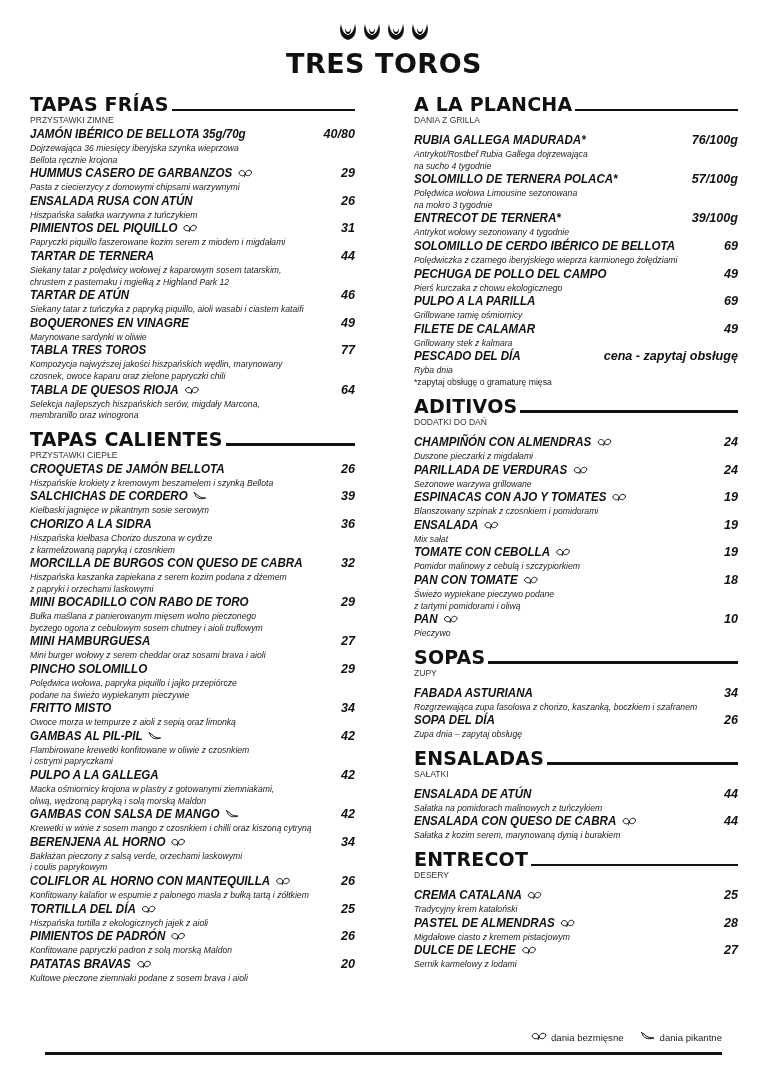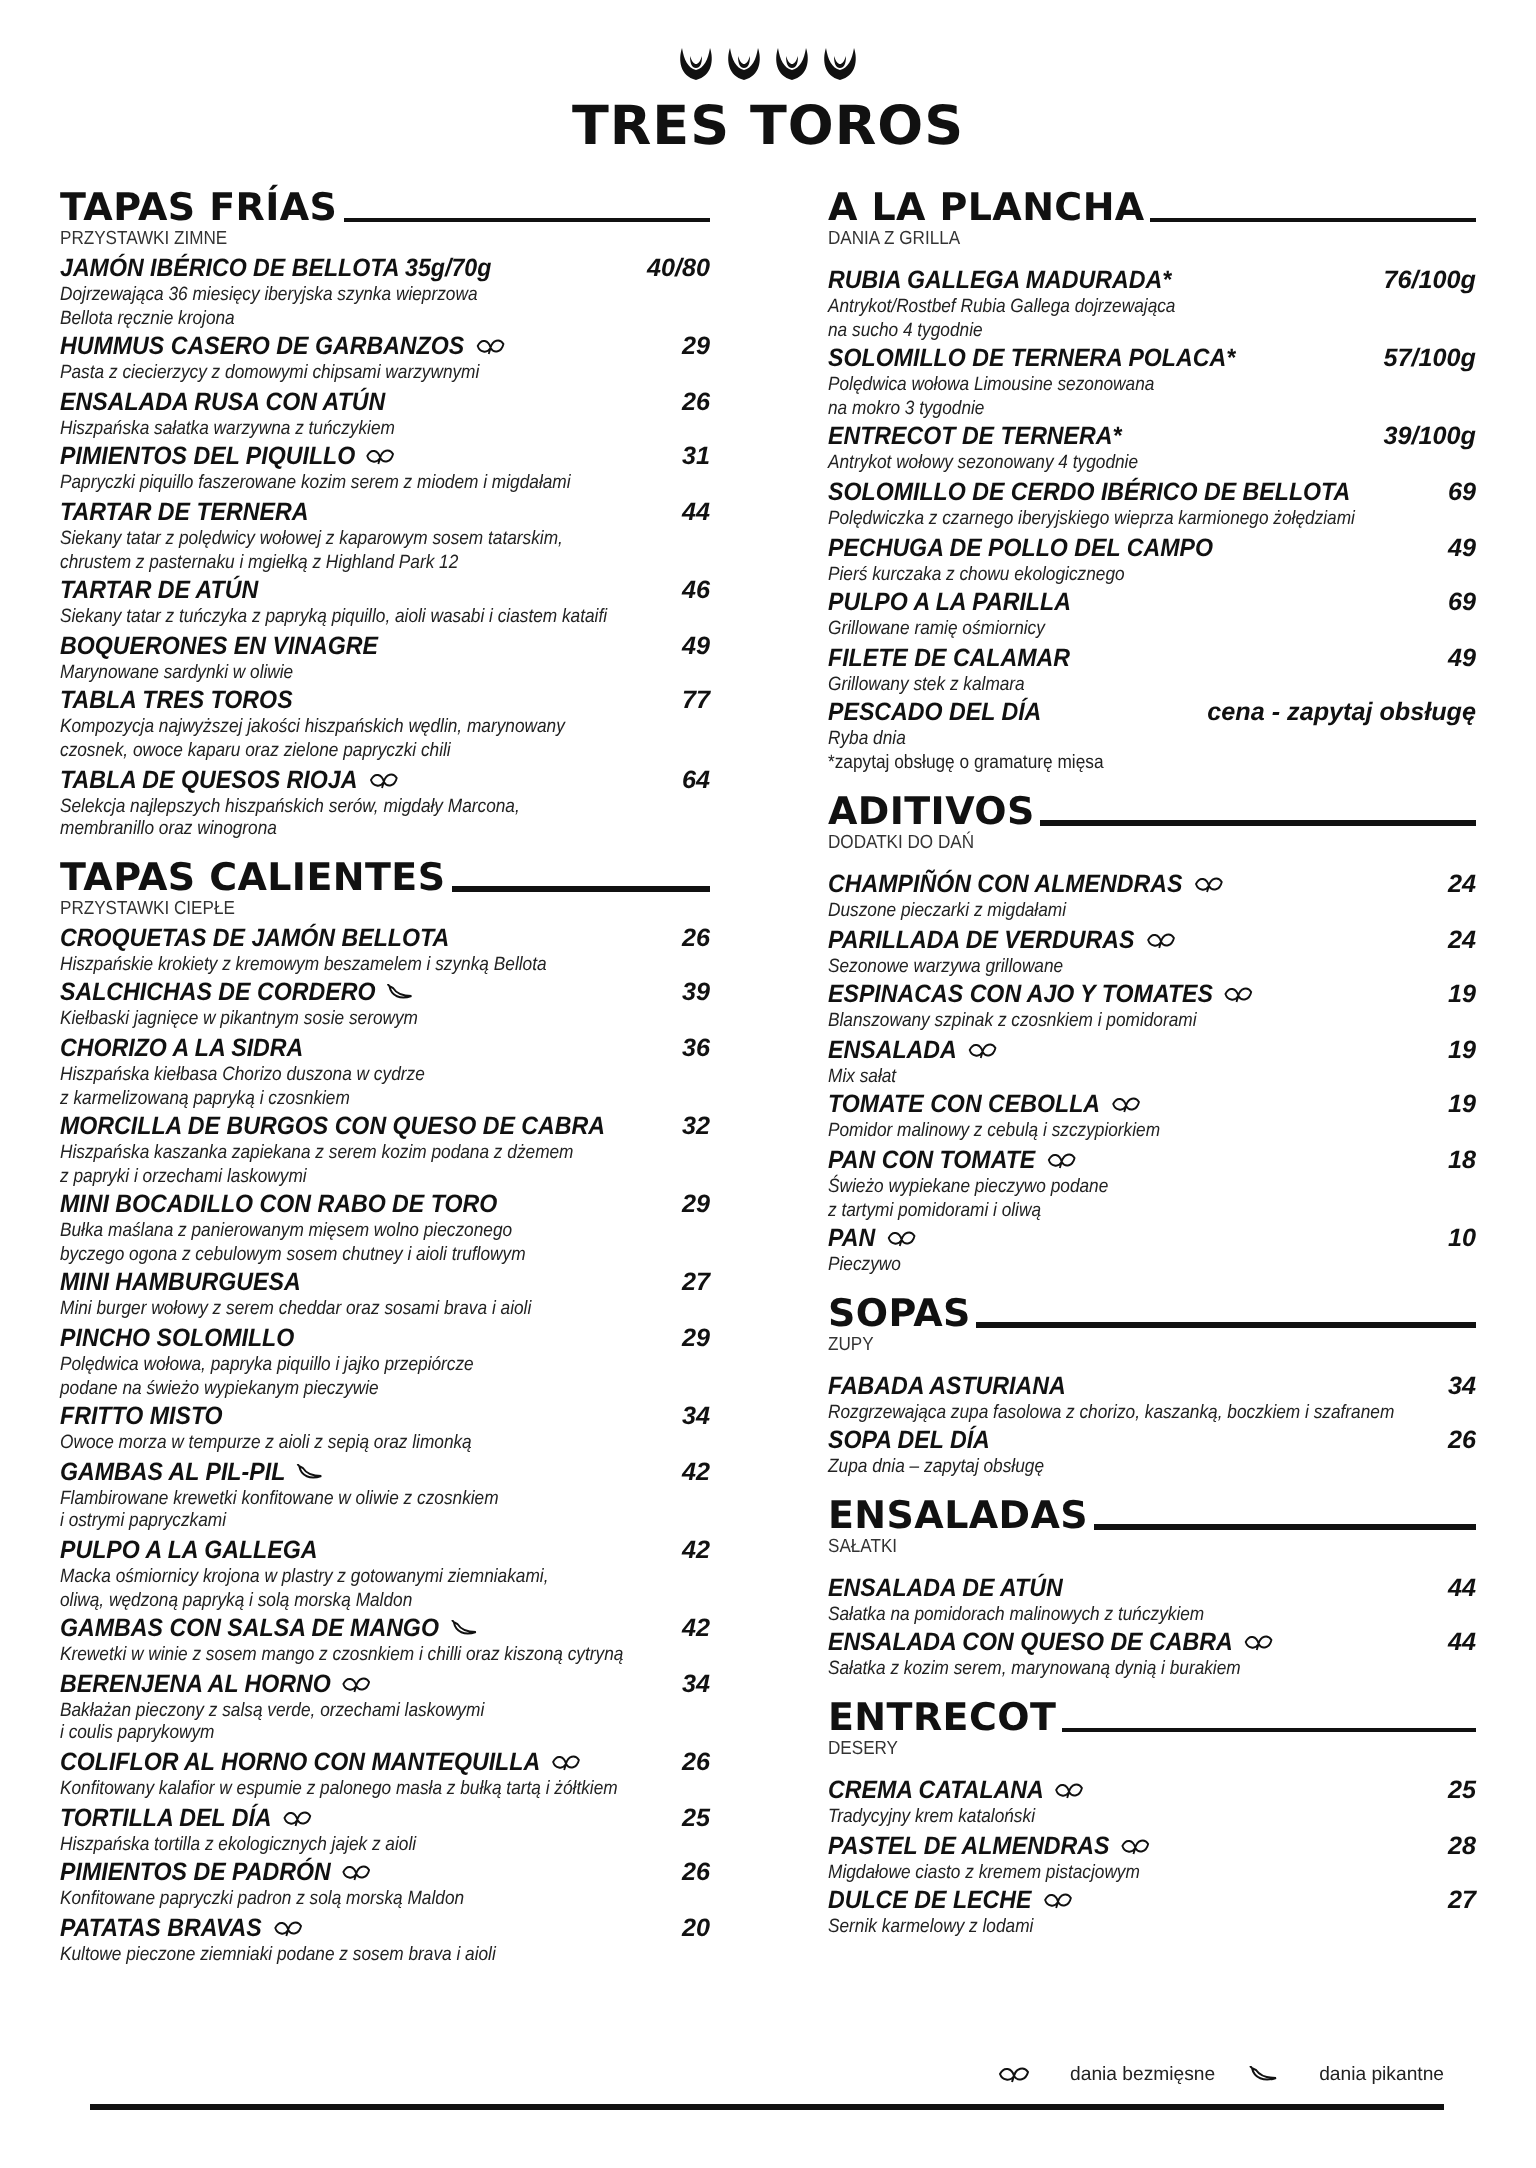--- a/index.html
+++ b/index.html
@@ -26,21 +26,21 @@
   .item-row { display: flex; justify-content: space-between; align-items: baseline; }
   .item-name { font-family: "Liberation Sans Narrow", "Liberation Sans", sans-serif; font-weight: bold; font-size: 12.6px; line-height: 15px; white-space: nowrap; display: flex; align-items: center; transform: scaleX(0.92); transform-origin: left; }
   .item-price { font-family: "Liberation Sans Narrow", "Liberation Sans", sans-serif; font-weight: bold; font-size: 12.6px; line-height: 15px; white-space: nowrap; text-align: center; }
   .item-desc { font-family: "Liberation Sans", sans-serif; font-size: 9.6px; line-height: 11.6px; color: #222; white-space: pre-line; transform: scaleX(0.9); transform-origin: left; width: 111%; }
   .note { font-family: "Liberation Sans", sans-serif; font-size: 9.6px; line-height: 12px; color: #222; transform: scaleX(0.9); transform-origin: left; }
 
   .ico { display: inline-block; margin-left: 6px; width: 16px; height: 9px; }
   .ico svg { width: 16px; height: 9px; display: block; }
 
   .legend { position: absolute; top: 1032px; right: 46px; display: flex; gap: 16px; align-items: center; font-family: "Liberation Sans", sans-serif; font-size: 9.6px; color: #222; }
-  .legend .lg { display: flex; align-items: center; gap: 20px; }
+  .legend .lg { display: flex; gap: 4px; }
   .footer-rule { position: absolute; left: 45px; top: 1052px; width: 677px; height: 2.5px; background: #111; }
 </style>
 </head>
 <body>
 
 <div class="header">
   <div class="horns">
     <svg viewBox="0 0 20 22">
         <path d="M3 2 C1 8,2 16,10 18 C18 16,19 8,17 2 C16 8,14 12,10 13 C6 12,4 8,3 2 Z M7 6 C7 10,8 12,10 12 C12 12,13 10,13 6 C12 9,11 10,10 10 C9 10,8 9,7 6Z" fill="#111"></path>
       </svg>

